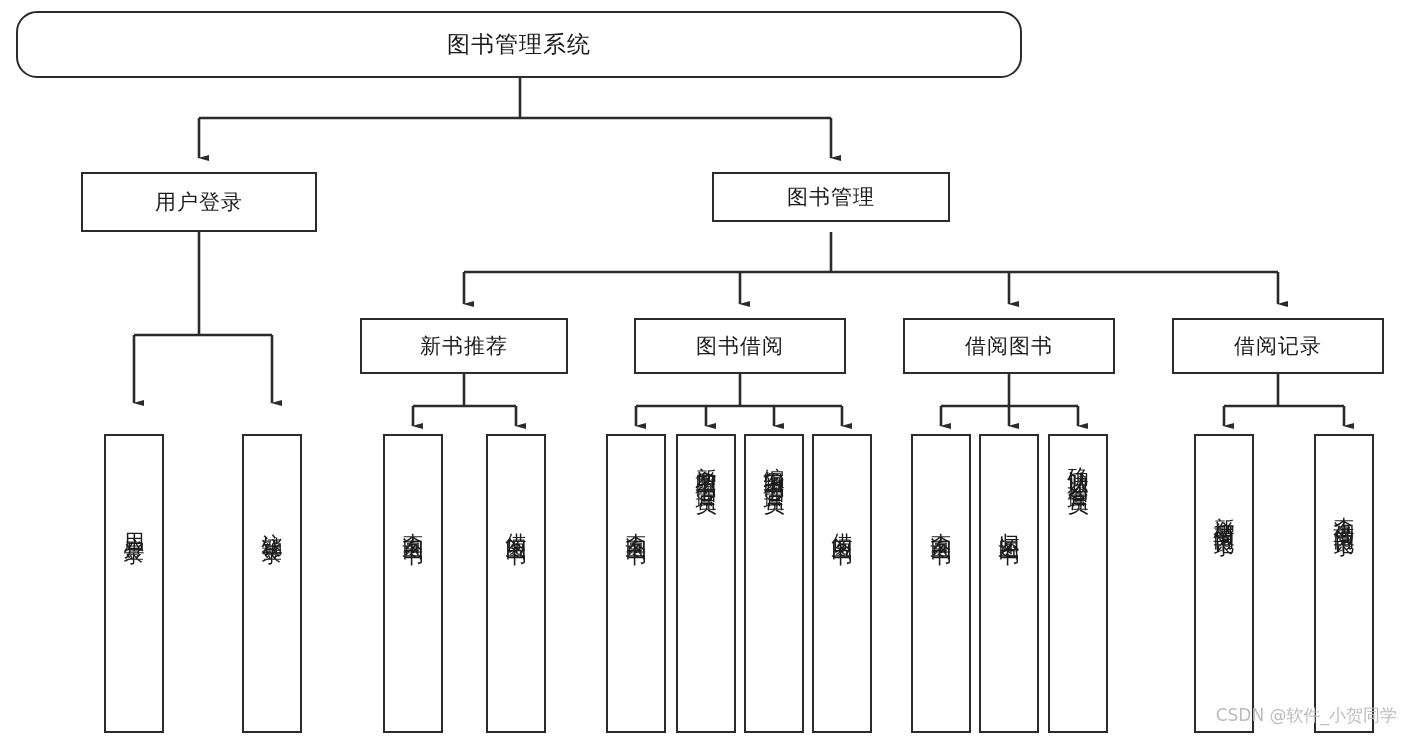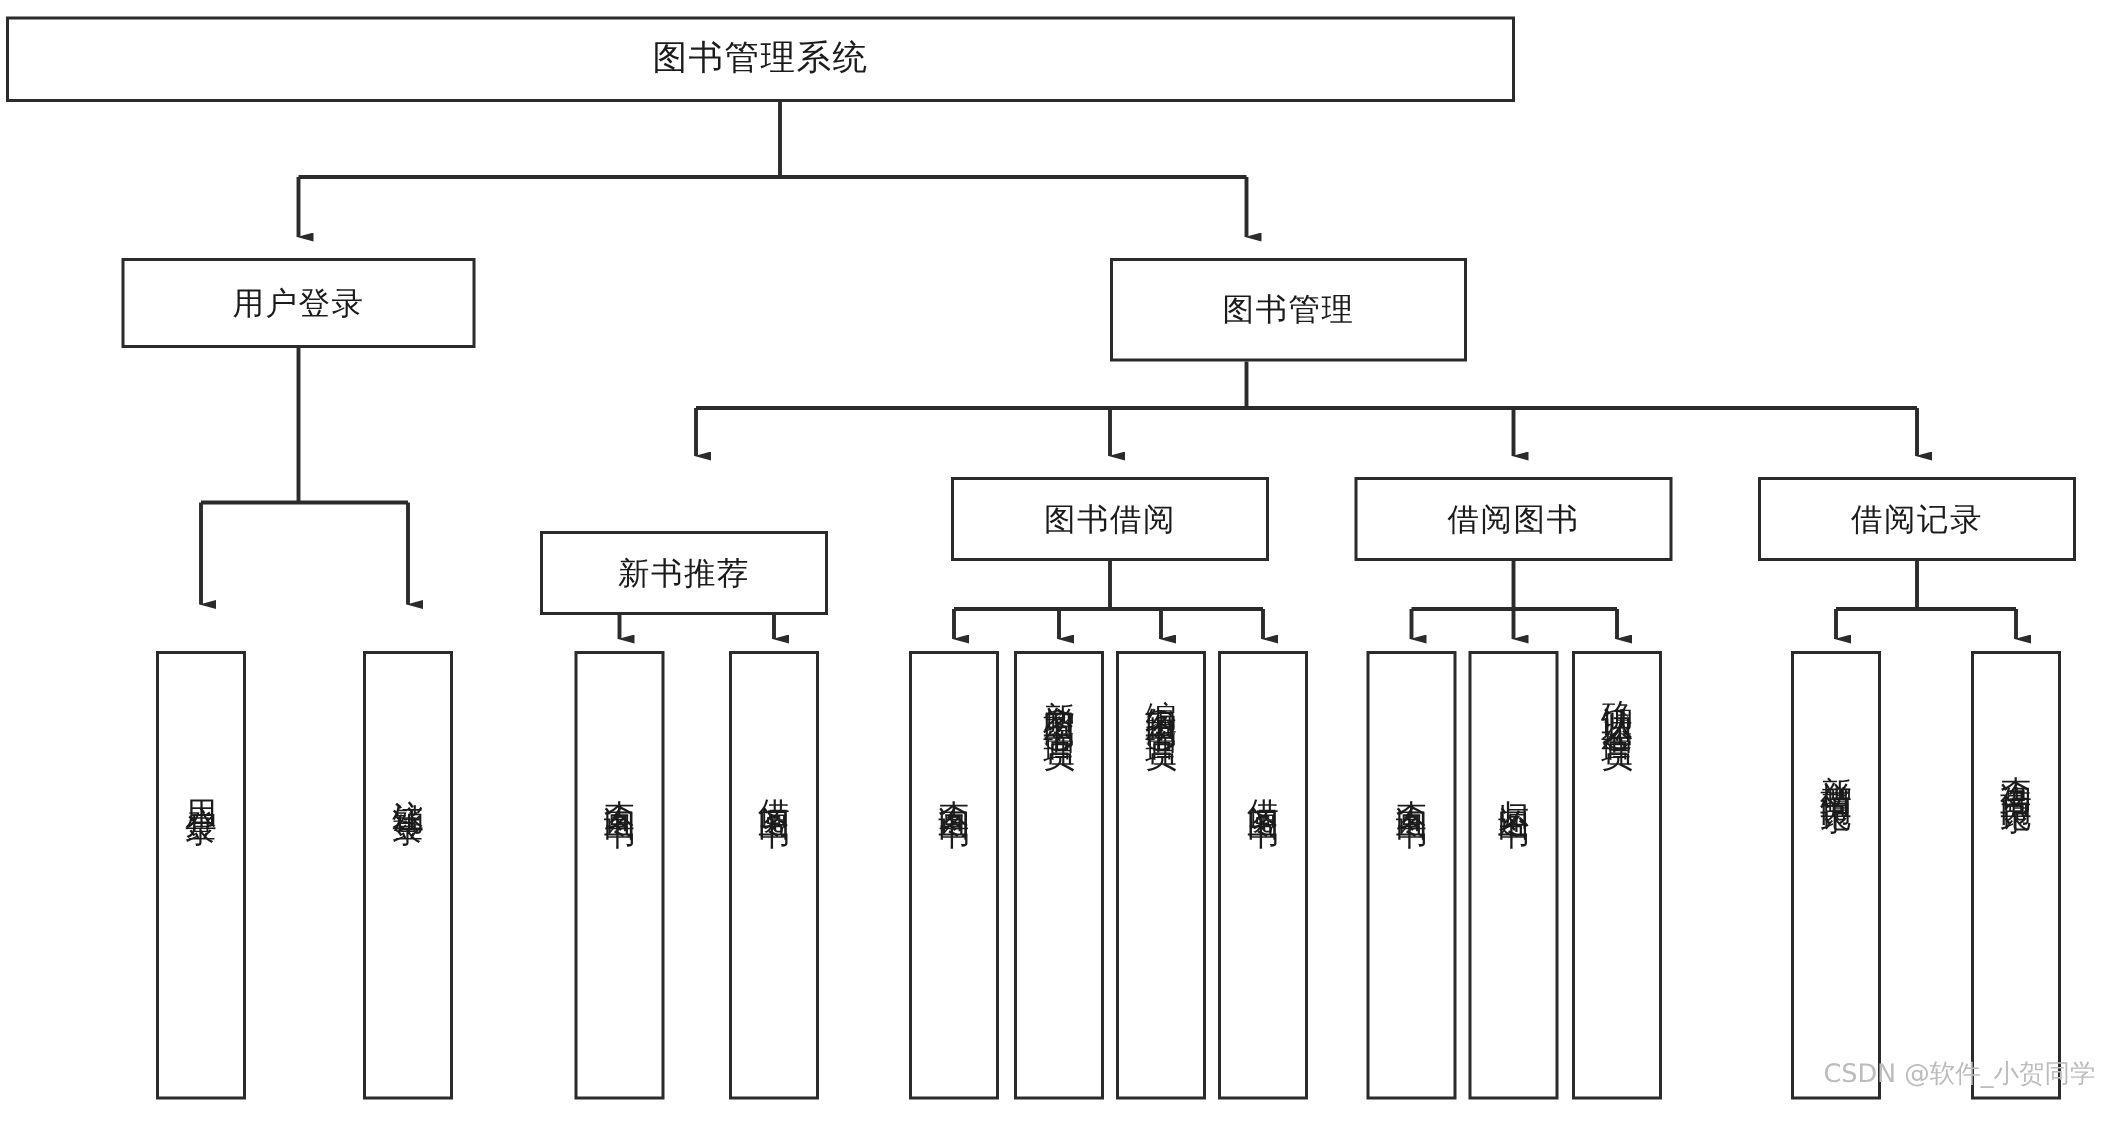--- a/index.html
+++ b/index.html
@@ -99,32 +99,32 @@
       <path d="M1009,406 L1009,426" marker-end="url(#arw)"></path>
       <path d="M1078,406 L1078,426" marker-end="url(#arw)"></path>
 
       <path d="M1278,374 L1278,406"></path>
       <path d="M1224,406 L1344,406"></path>
       <path d="M1224,406 L1224,426" marker-end="url(#arw)"></path>
       <path d="M1344,406 L1344,426" marker-end="url(#arw)"></path>
     </g>
   </svg>
 
-  <div id="root" class="node horiz" style="left:4px;top:11px;width:1006px;height:57px;">
+  <div id="root" class="node horiz" style="left:16px;top:11px;width:1006px;height:67px;border-radius:21px;">
     <span class="lbl">图书管理系统</span>
   </div>
 
   <div class="node horiz" style="left:81px;top:172px;width:236px;height:60px;">
     <span class="lbl">用户登录</span>
   </div>
-  <div class="node horiz" style="left:712px;top:172px;width:238px;height:69px;margin-left:28px;">
+  <div class="node horiz" style="left:712px;top:172px;width:238px;height:50px;">
     <span class="lbl">图书管理</span>
   </div>
 
-  <div class="node horiz" style="left:360px;top:318px;width:192px;height:56px;margin-top:36px;">
+  <div class="node horiz" style="left:360px;top:318px;width:208px;height:56px;">
     <span class="lbl">新书推荐</span>
   </div>
   <div class="node horiz" style="left:634px;top:318px;width:212px;height:56px;">
     <span class="lbl">图书借阅</span>
   </div>
   <div class="node horiz" style="left:903px;top:318px;width:212px;height:56px;">
     <span class="lbl">借阅图书</span>
   </div>
   <div class="node horiz" style="left:1172px;top:318px;width:212px;height:56px;">
     <span class="lbl">借阅记录</span>

